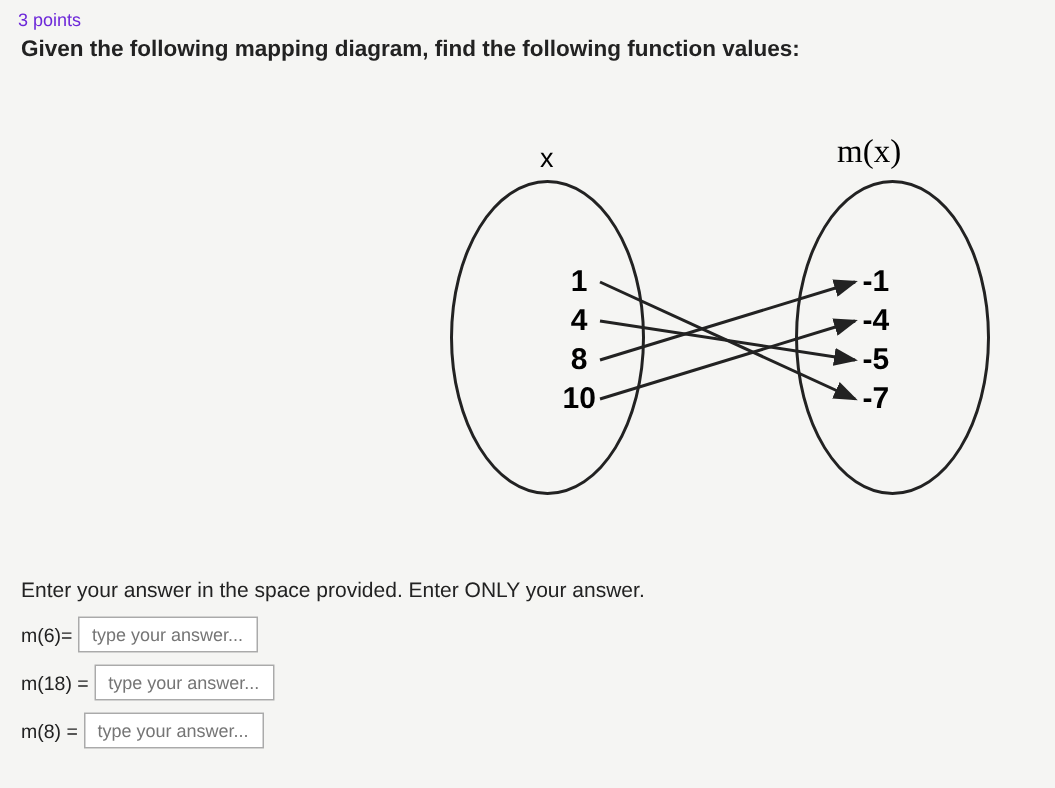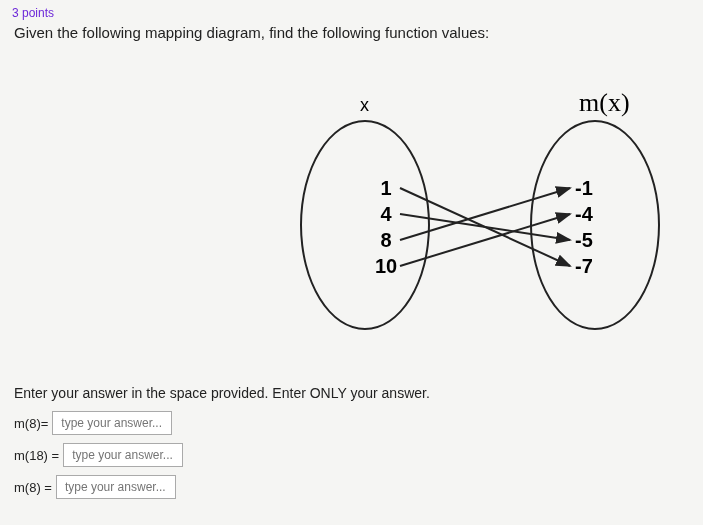--- a/index.html
+++ b/index.html
@@ -17,41 +17,41 @@
       left: 12px;
       font-size: 12px;
       color: #6d28d9;
     }
     .question-text {
       position: absolute;
       top: 24px;
       left: 14px;
       font-size: 15px;
       color: #222;
-      font-weight: 400;
+      font-weight: 700;
     }
     .diagram-area {
       position: absolute;
       top: 80px;
       left: 280px;
       width: 400px;
       height: 300px;
     }
     .label-x {
       position: absolute;
       top: 15px;
       left: 80px;
       font-size: 18px;
       font-weight: 500;
     }
     .label-mx {
       position: absolute;
       top: 8px;
-      left: 299px;
-      font-size: 26px;
+      left: 278px;
+      font-size: 22px;
       font-family: 'Times New Roman', serif;
     }
     .oval {
       position: absolute;
       border: 2.5px solid #222;
       border-radius: 50%;
     }
     .oval-left {
       top: 40px;
       left: 20px;
@@ -160,21 +160,21 @@
     <line x1="100" y1="120" x2="270" y2="68" stroke="#222" stroke-width="2" marker-end="url(#arrowhead)"></line>
 
     <line x1="100" y1="146" x2="270" y2="94" stroke="#222" stroke-width="2" marker-end="url(#arrowhead)"></line>
   </svg>
 </div>
 
 <div class="answer-section">
   <div class="answer-instruction">Enter your answer in the space provided. Enter ONLY your answer.</div>
 
   <div class="answer-row">
-    <span class="answer-label">m(8)=</span>
+    <span class="answer-label">m(6)=</span>
     <input class="answer-input" placeholder="type your answer..." style="">
   </div>
 
   <div class="answer-row">
     <span class="answer-label">m(18) =</span>
     <input class="answer-input" placeholder="type your answer..." style="">
   </div>
 
   <div class="answer-row">
     <span class="answer-label">m(8) =</span>

